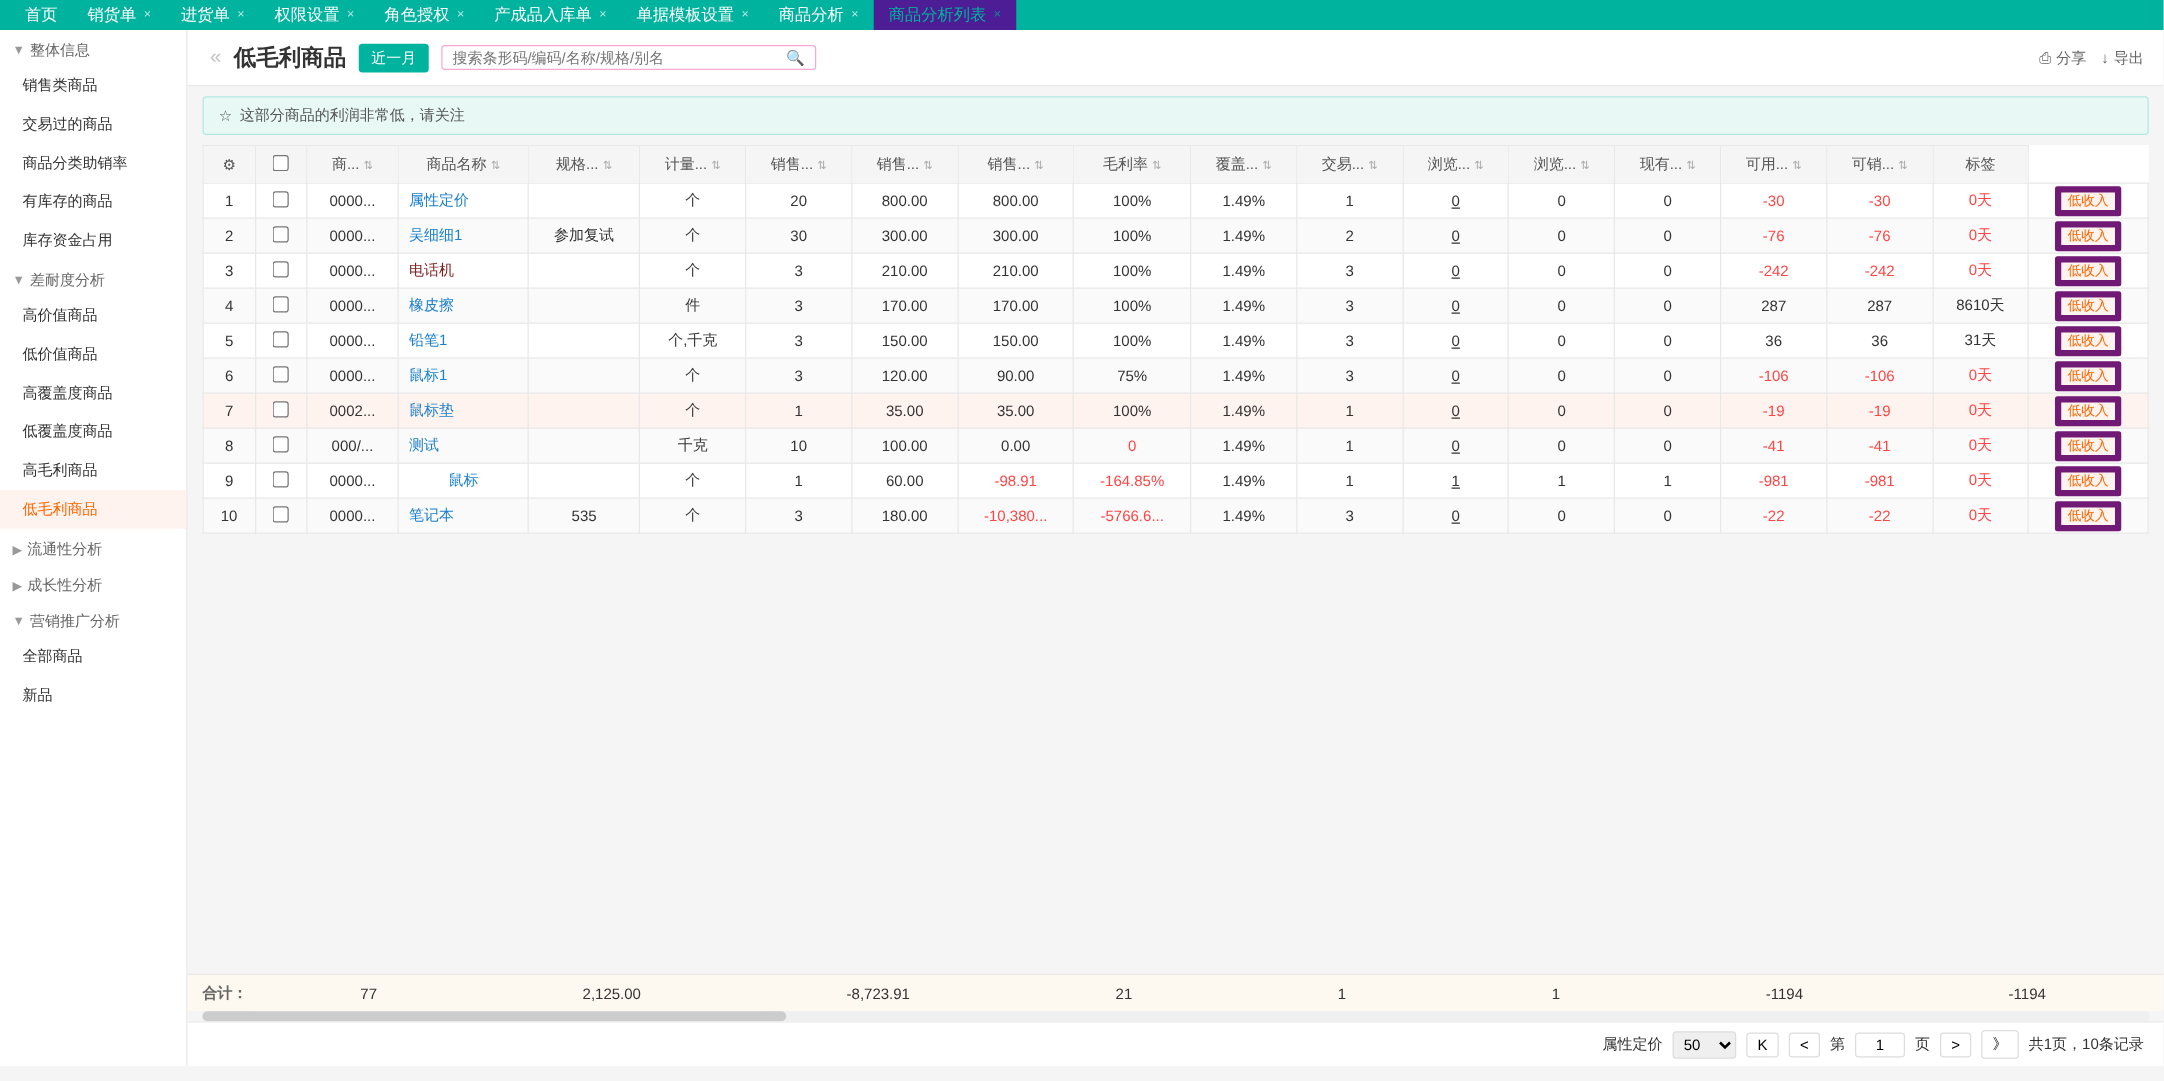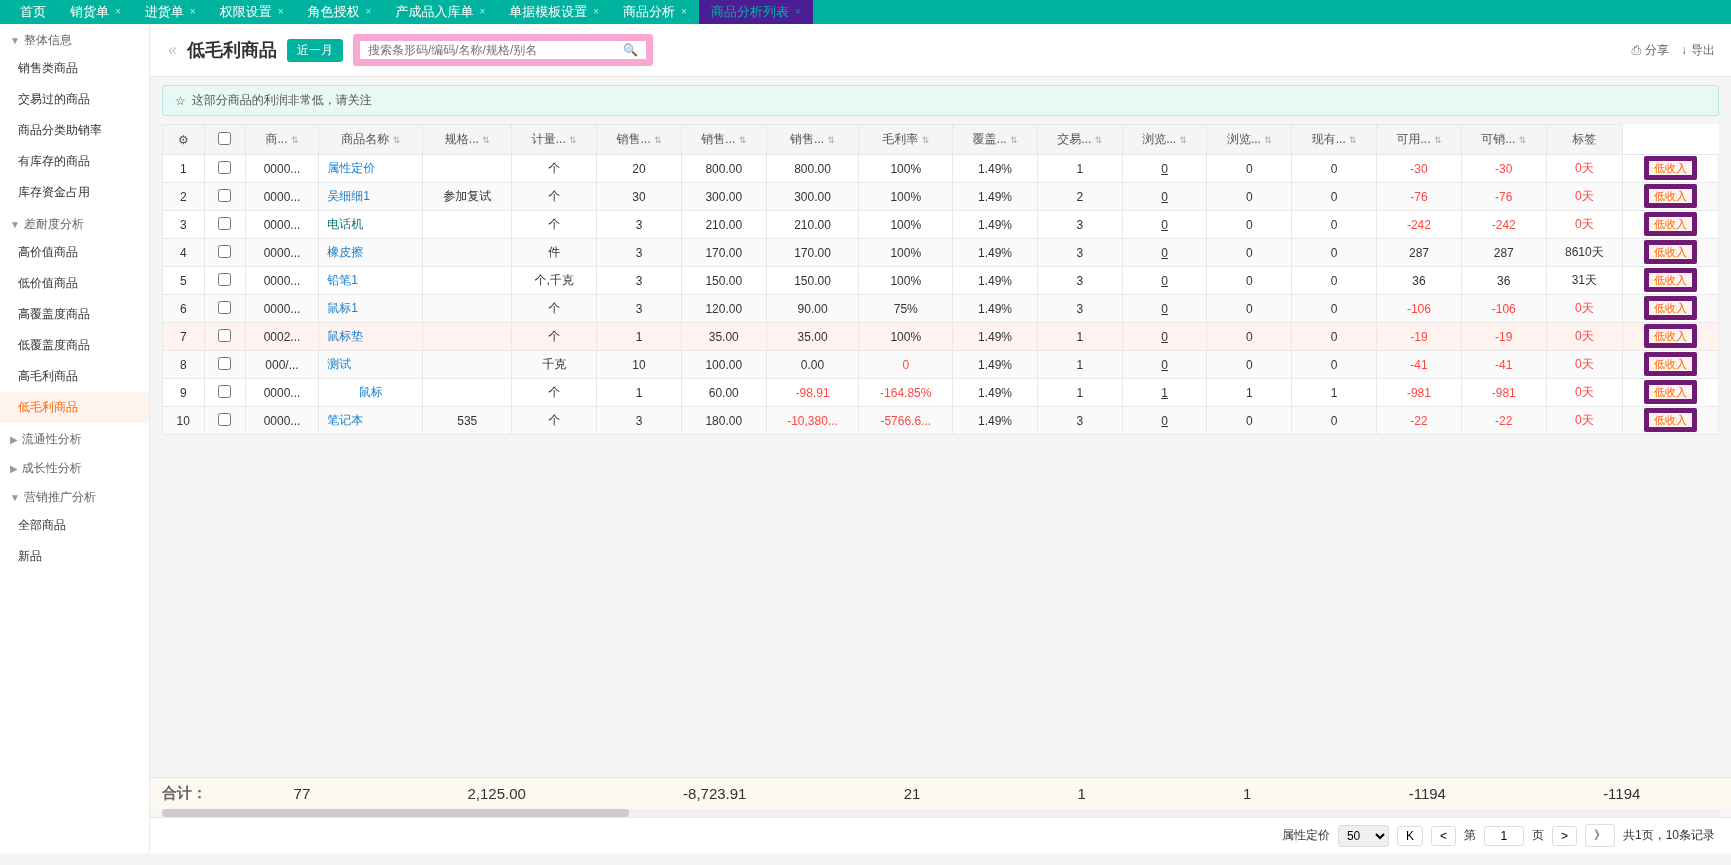--- a/index.html
+++ b/index.html
@@ -89,21 +89,21 @@
       color: #fff;
       border: none;
       border-radius: 3px;
       padding: 3px 10px;
       font-size: 12px;
       cursor: pointer;
     }
     .search-box {
       display: flex;
       align-items: center;
-      border: 7px solid #f9a8d4;
+      border: 1px solid #f9a8d4;
       border-radius: 3px;
       padding: 2px 8px;
       gap: 6px;
       flex: 1;
       max-width: 300px;
     }
     .search-box input {
       border: none;
       outline: none;
       font-size: 12px;
@@ -184,21 +184,21 @@
     .underline-num { text-decoration: underline; cursor: pointer; color: #333; }
     .sort-icon { color: #aaa; font-size: 9px; }
 
     
     .table-footer {
       background: #fdf8f0;
       border-top: 1px solid #e8e8e8;
       padding: 6px 12px;
       display: flex;
       align-items: center;
-      font-size: 15px;
+      font-size: 12px;
       gap: 8px;
     }
     .footer-label { color: #666; font-weight: bold; }
 
     
     .pagination-bar {
       display: flex;
       align-items: center;
       justify-content: flex-end;
       padding: 6px 16px;
@@ -413,21 +413,21 @@
     <td>0</td>
     <td class="red-text">-76</td>
     <td class="red-text">-76</td>
     <td class="red-text">0天</td>
     <td><span class="orange-tag">低收入</span></td>
   </tr>
             <tr>
     <td>3</td>
     <td><input type="checkbox" style=""></td>
     <td>0000...</td>
-    <td style="text-align:left;color:#0f766e;cursor:pointer;">电话机</td>
+    <td style="text-align:left;color:#7f1d1d;cursor:pointer;">电话机</td>
     <td></td>
     <td>个</td>
     <td>3</td>
     <td>210.00</td>
     <td class="">210.00</td>
     <td class="">100%</td>
     <td>1.49%</td>
     <td>3</td>
     <td><span class="underline-num">0</span></td>
     <td>0</td>

